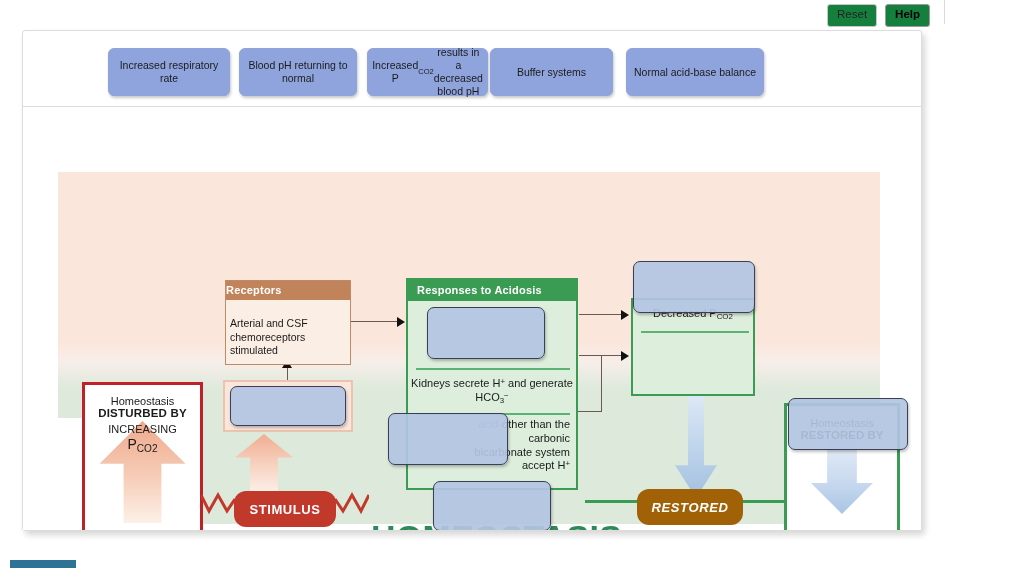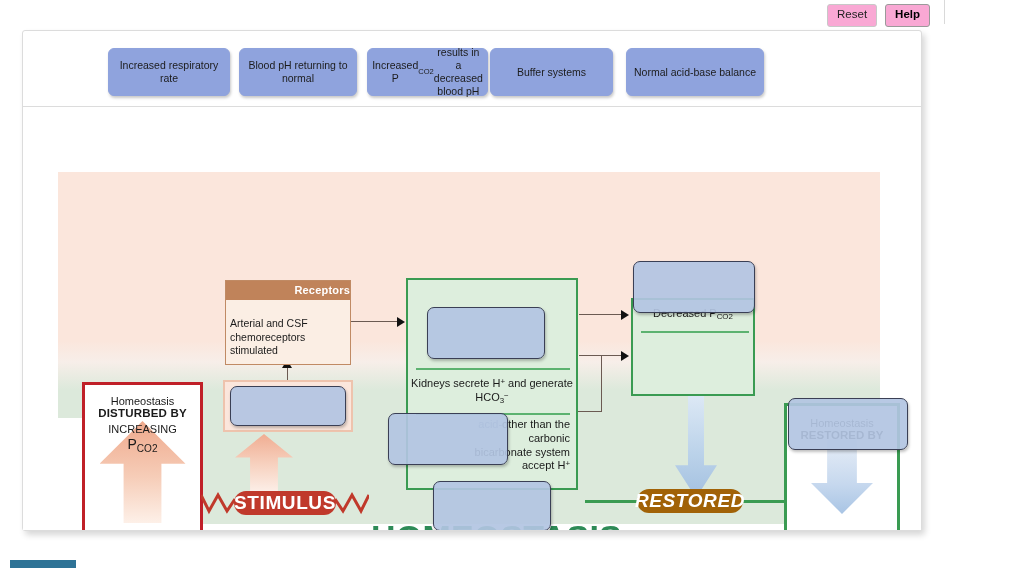--- a/index.html
+++ b/index.html
@@ -15,21 +15,21 @@
   .toolbar {
     position: absolute; top: 4px; left: 0; width: 944px;
     display: flex; justify-content: flex-end; align-items: center;
     gap: 8px; padding-right: 14px;
   }
   .tbtn {
     font-family: "Liberation Sans", sans-serif;
     font-size: 11.5px; line-height: 1;
     padding: 4px 9px 5px 9px;
     border: 1px solid #c8c8c8; border-radius: 3px;
-    background: #f9a8d4; color: #222; cursor: pointer;
+    background: #15803d; color: #222; cursor: pointer;
   }
   .tbtn.help { border-color: #9a9a9a; font-weight: bold; color:#000; }
   .tb-divider {
     position:absolute; left: 944px; top: 0px; width:1px; height: 24px;
     background:#d9d9d9;
   }
 
   
   .panel {
     position: absolute; left: 22px; top: 30px;
@@ -104,21 +104,21 @@
 
   
   .receptors {
     position: absolute; left: 202px; top: 172px;
     width: 126px; height: 85px;
     border: 1px solid #c08a64; background: #fbeee4;
     z-index: 5;
   }
   .receptors .hdr {
     background: #c0835a; color: #fff; font-size: 11px; font-weight: bold;
-    text-align: right; padding: 3px 0 4px 12px; letter-spacing: .2px;
+    text-align: left; padding: 3px 0 4px 0; letter-spacing: .2px;
   }
   .receptors .body {
     font-size: 10.5px; padding: 17px 4px; line-height: 1.3;
     color:#1a1a1a;
   }
 
   
   .leftdrop-frame {
     position: absolute; left: 200px; top: 272px;
     width: 130px; height: 52px;
@@ -191,23 +191,23 @@
   .arrow-down-blue-big {
     position: absolute; left: 652px; top: 288px;
     width: 42px; height: 102px;
     background: linear-gradient(to bottom, #dce8f5 0%, #bcd3ea 55%, #a3c0e0 100%);
     clip-path: polygon(31% 0%, 69% 0%, 69% 68%, 100% 68%, 50% 100%, 0% 68%, 31% 68%);
     z-index: 3;
   }
 
   
   .pill {
-    position: absolute; height: 24px; border-radius: 12px;
+    position: absolute; height: 36px; border-radius: 12px;
     display: flex; align-items: center; justify-content: center;
-    color: #fff; font-size: 19px; font-weight: bold; letter-spacing: .6px;
+    color: #fff; font-size: 13px; font-weight: bold; letter-spacing: .6px;
     z-index: 7;
   }
   .pill.stimulus { left: 211px; top: 383px; width: 102px; background: #c0392b; }
   .pill.restored { left: 614px; top: 381px; width: 106px; background: #a16207; font-style: italic; }
 
   .zig { position: absolute; z-index: 6; }
   .line-green {
     position: absolute; height: 3px; background: #3a9b52; z-index: 5;
   }
 
@@ -284,20 +284,21 @@
     <div class="receptors">
       <div class="hdr">Receptors</div>
       <div class="body">Arterial and CSF chemoreceptors stimulated</div>
     </div>
 
     <div class="leftdrop-frame"></div>
     <div class="arrow-up-big"></div>
     <div class="dz" style="left:207px; top:278px; width:116px; height:40px;"></div>
 
     <div class="responses">
+      <div class="hdr">Responses to Acidosis</div>
       <div class="resp-row-line" style="top:88px;"></div>
       <div class="resp-kidney">Kidneys secrete H<sup>+</sup> and generate HCO<sub>3</sub><sup>−</sup></div>
       <div class="resp-row-line" style="top:133px;"></div>
       <div class="resp-other">
         <span class="faded">acid-</span><span>other than the carbonic bicarbonate system accept H<sup>+</sup></span>
       </div>
     </div>
     <div class="dz" style="left:404px; top:199px; width:118px; height:52px;"></div>
     <div class="dz" style="left:365px; top:305px; width:120px; height:52px;"></div>
 

